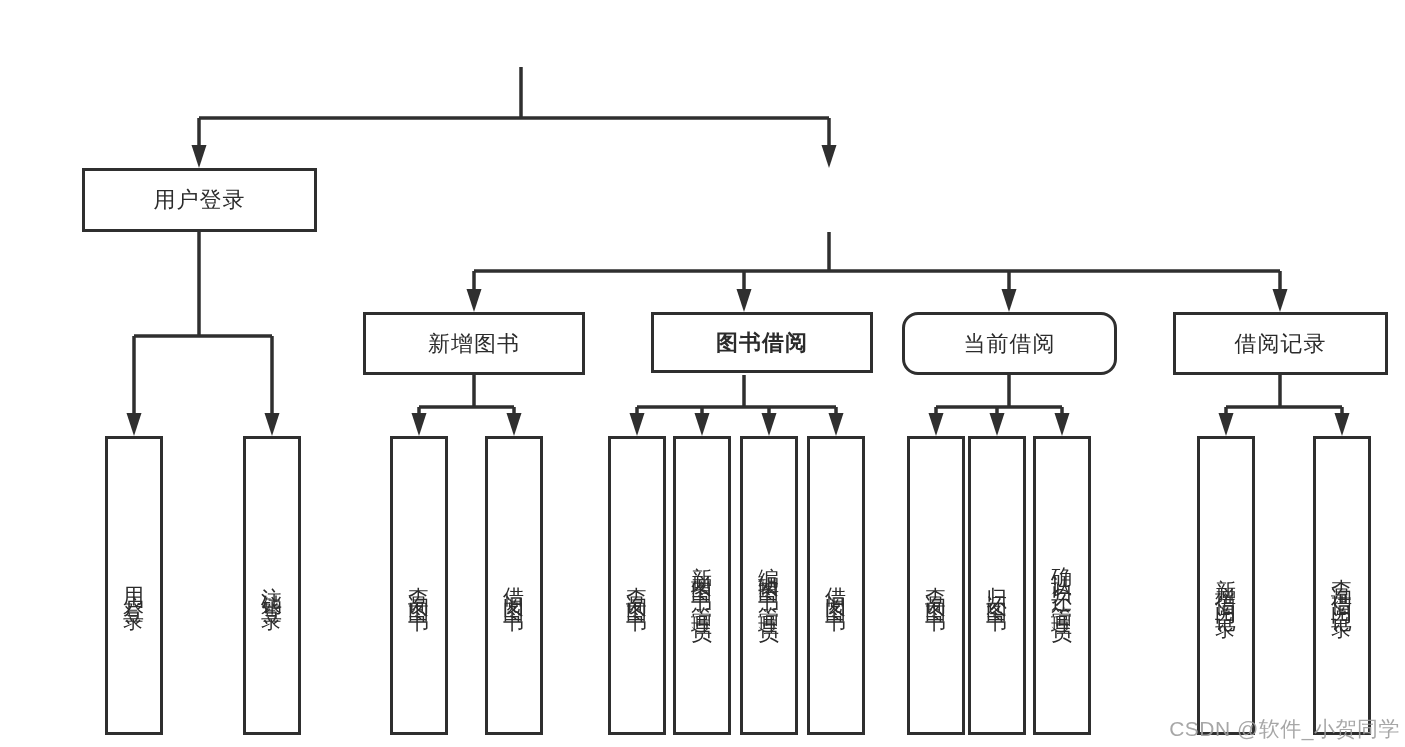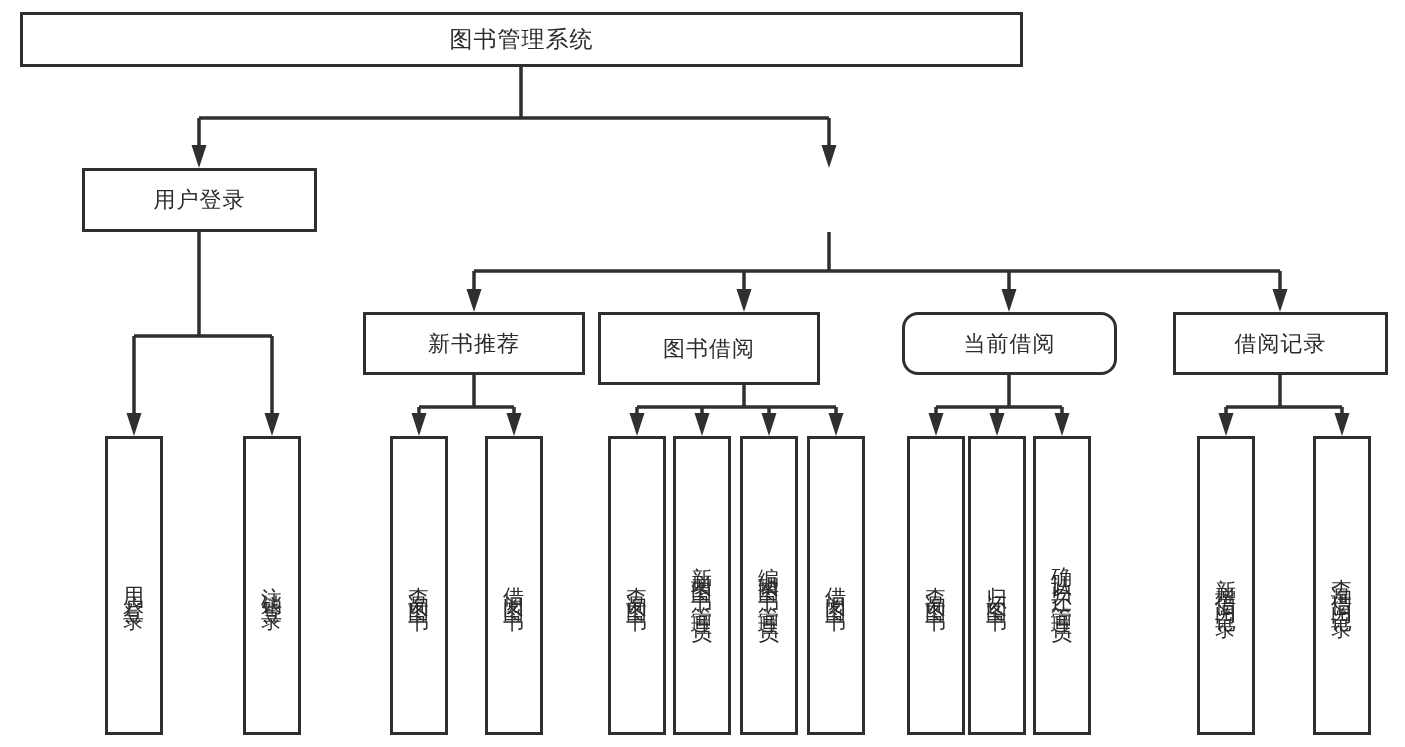--- a/index.html
+++ b/index.html
@@ -79,26 +79,25 @@
       <path d="M1062 407 L1062 420" stroke="#2f2f2f" stroke-width="3.5" fill="none"></path>
       <polygon points="1054.5,413 1069.5,413 1062,436" fill="#2f2f2f"></polygon>
       <path d="M1280 375 L1280 407" stroke="#2f2f2f" stroke-width="3.5" fill="none"></path>
       <path d="M1226 407 L1342 407" stroke="#2f2f2f" stroke-width="3.5" fill="none"></path>
       <path d="M1226 407 L1226 420" stroke="#2f2f2f" stroke-width="3.5" fill="none"></path>
       <polygon points="1218.5,413 1233.5,413 1226,436" fill="#2f2f2f"></polygon>
       <path d="M1342 407 L1342 420" stroke="#2f2f2f" stroke-width="3.5" fill="none"></path>
       <polygon points="1334.5,413 1349.5,413 1342,436" fill="#2f2f2f"></polygon>
     </svg>
 
-  <div class="node root" style="left:20px; top:12px; width:1003px; height:55px;">图书管理系统</div>
 
   <div class="node" style="left:82px; top:168px; width:235px; height:64px;">用户登录</div>
 
-  <div class="node" style="left:363px; top:312px; width:222px; height:63px;">新书推荐</div>
-  <div class="node" style="left:598px; top:312px; width:222px; height:73px;">图书借阅</div>
+  <div class="node" style="left:363px; top:312px; width:222px; height:63px;">新增图书</div>
+  <div class="node" style="left:651px; top:312px; width:222px; height:61px;font-weight:bold;">图书借阅</div>
   <div class="node" style="left:902px; top:312px; width:215px; height:63px;border-radius:16px;">当前借阅</div>
   <div class="node" style="left:1173px; top:312px; width:215px; height:63px;">借阅记录</div>
 
   <div class="node v" style="left:105px; top:436px; width:58px; height:299px;">用户登录</div>
   <div class="node v" style="left:243px; top:436px; width:58px; height:299px;">注销登录</div>
 
   <div class="node v" style="left:390px; top:436px; width:58px; height:299px;">查询图书</div>
   <div class="node v" style="left:485px; top:436px; width:58px; height:299px;">借阅图书</div>
 
   <div class="node v" style="left:608px; top:436px; width:58px; height:299px;">查询图书</div>
@@ -106,13 +105,14 @@
   <div class="node v" style="left:740px; top:436px; width:58px; height:299px;">编辑图书（管理员）</div>
   <div class="node v" style="left:807px; top:436px; width:58px; height:299px;">借阅图书</div>
 
   <div class="node v" style="left:907px; top:436px; width:58px; height:299px;">查询图书</div>
   <div class="node v" style="left:968px; top:436px; width:58px; height:299px;">归还图书</div>
   <div class="node v" style="left:1033px; top:436px; width:58px; height:299px;">确认归还（管理员）</div>
 
   <div class="node v" style="left:1197px; top:436px; width:58px; height:299px;">新增借阅记录</div>
   <div class="node v" style="left:1313px; top:436px; width:58px; height:299px;">查询借阅记录</div>
 
+  <div id="watermark">CSDN @软件_小贺同学</div>
 </div>
 
 </body></html>

